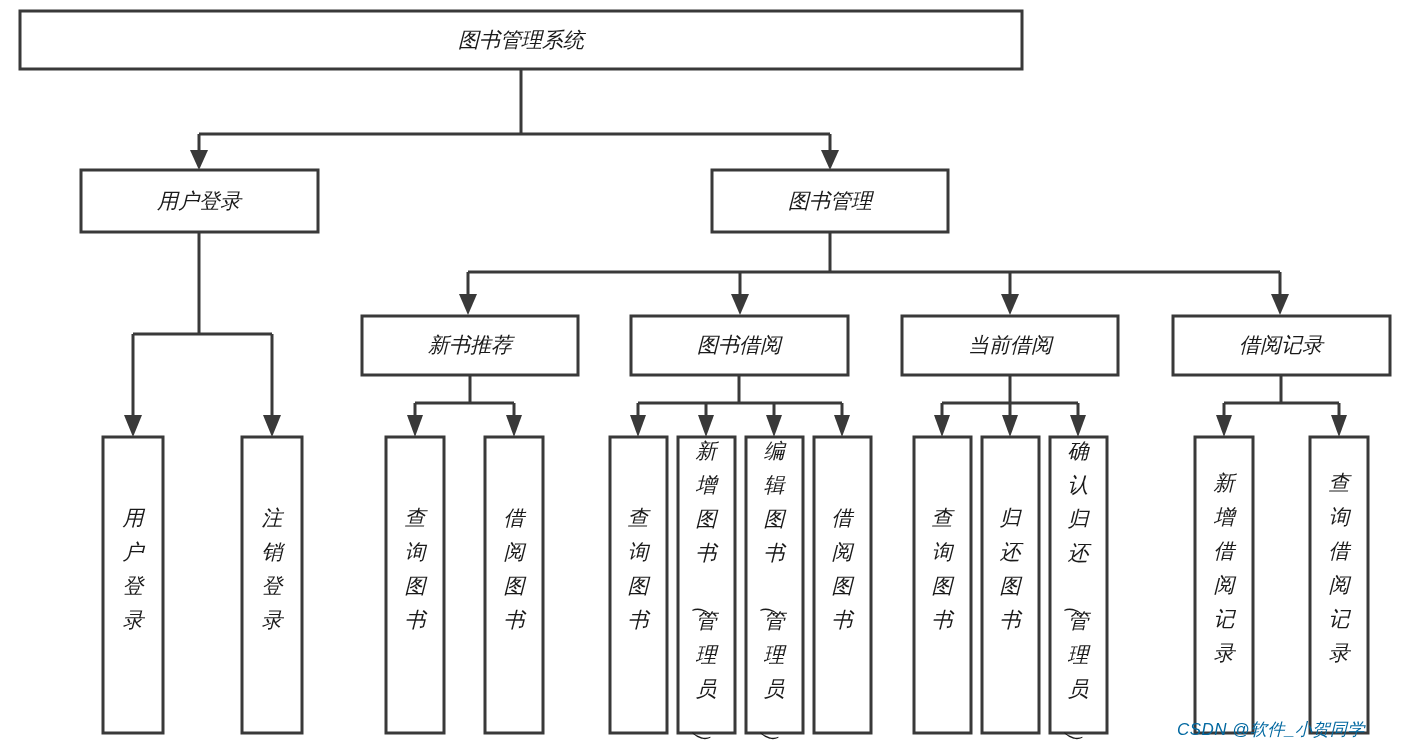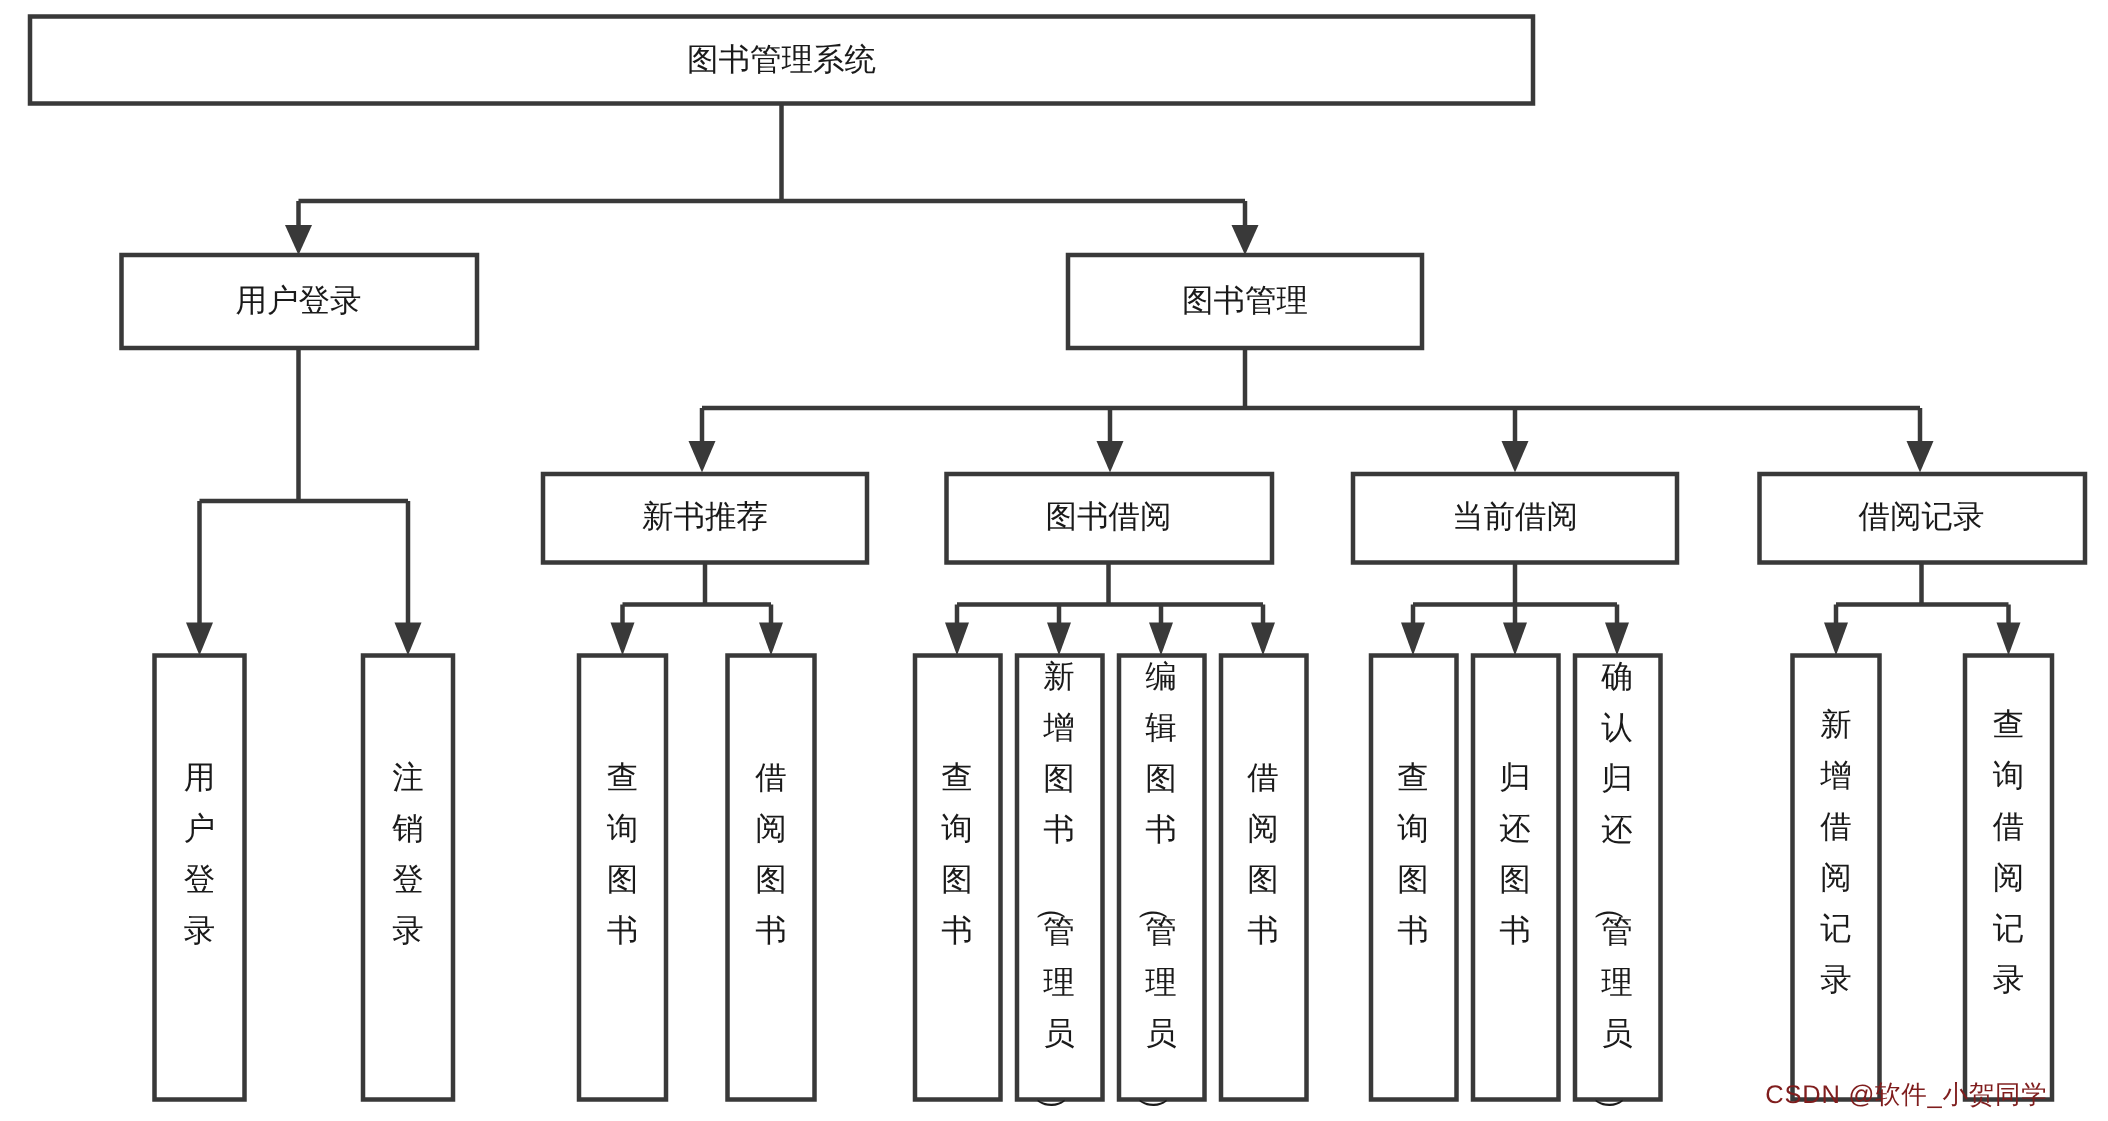--- a/index.html
+++ b/index.html
@@ -11,20 +11,21 @@
     width: 1405px;
     height: 747px;
     font-family: "Liberation Sans", "DejaVu Sans", sans-serif;
     overflow: hidden;
     position: relative;
   }
   #diagram-root {
     position: relative;
     width: 1375px;
     height: 747px;
+    font-style: italic;
   }
   svg.diagram {
     display: block;
     width: 1405px;
     height: 747px;
   }
   .node-box {
     fill: #ffffff;
     stroke: #393939;
     stroke-width: 3;
@@ -51,21 +52,21 @@
   .arrow-head {
     fill: #393939;
     stroke: none;
   }
   .watermark {
     position: absolute;
     right: 10px;
     bottom: 6px;
     font-family: "Liberation Sans", "DejaVu Sans", sans-serif;
     font-size: 17px;
-    color: #7f1d1d;
+    color: #0369a1;
     white-space: nowrap;
     letter-spacing: 0.5px;
     pointer-events: none;
   }
 </style>
 </head>
 <body>
 
 <div id="diagram-root">
 

